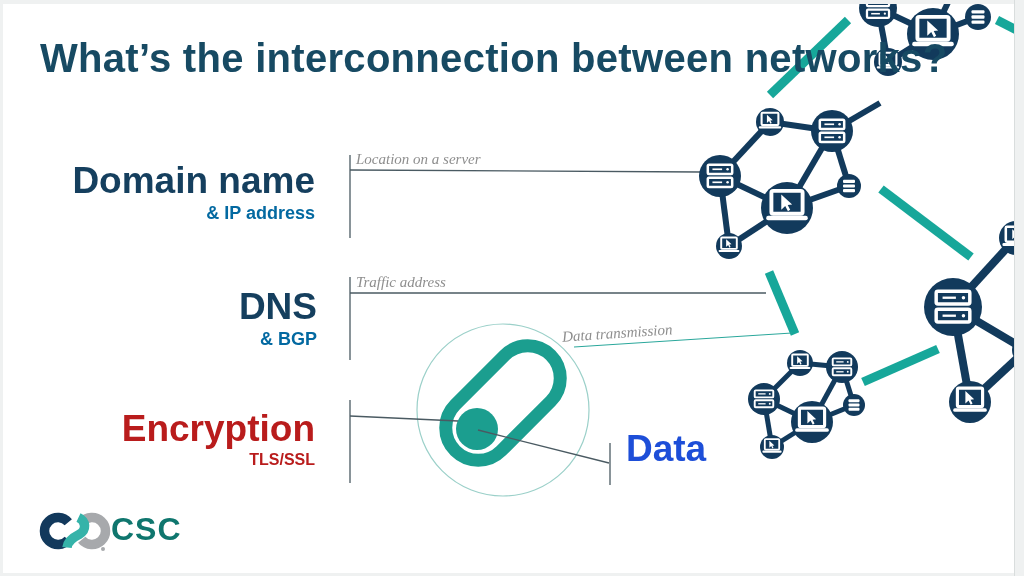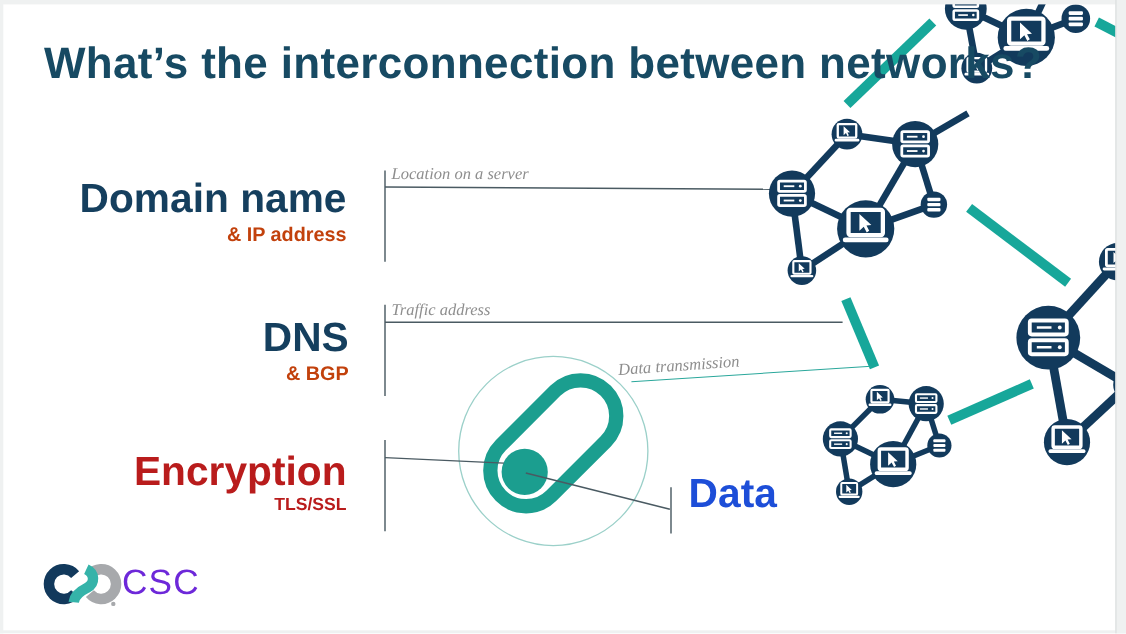--- a/index.html
+++ b/index.html
@@ -9,34 +9,34 @@
     font-family:"Liberation Sans", sans-serif;
   }
   .abs{position:absolute;}
   .title{
     left:40px;top:36px;white-space:nowrap;
     font-weight:bold;font-size:40px;letter-spacing:.3px;
     color:#174a63;
   }
   .label-block{position:absolute;text-align:right;margin-left:32px;}
   .lbl-main{font-weight:bold;font-size:37px;line-height:1;color:#153f5e;white-space:nowrap;}
-  .lbl-sub{font-weight:bold;font-size:18px;line-height:1;margin-top:5px;color:#c2410c;white-space:nowrap;}
+  .lbl-sub{font-weight:bold;font-size:18px;line-height:1;margin-top:5px;color:#0369a1;white-space:nowrap;}
   .orange .lbl-main,.orange .lbl-sub{color:#b91c1c;}
   .callout{
     position:absolute;white-space:nowrap;
     font-family:"Liberation Serif", serif;font-style:italic;
     font-size:15px;color:#8e8e8e;
   }
   .data-label{
     left:626px;top:428px;white-space:nowrap;
     font-weight:bold;font-size:37px;color:#1d4ed8;
   }
   .logo-text{
     left:111px;top:511px;white-space:nowrap;
-    font-weight:normal;font-size:32px;letter-spacing:1px;color:#6d28d9;
+    font-weight:bold;font-size:32px;letter-spacing:1px;color:#0f766e;
   }
   #art{position:absolute;left:0;top:0;z-index:1;}
   .txt{z-index:3;}
   .frame{position:absolute;background:#eff1f1;z-index:10;}
   .frame-right{border-left:1px solid #d9dddd;}
 </style>
 </head>
 <body>
 
 <svg id="art" width="1024" height="576" viewBox="0 0 1024 576">

